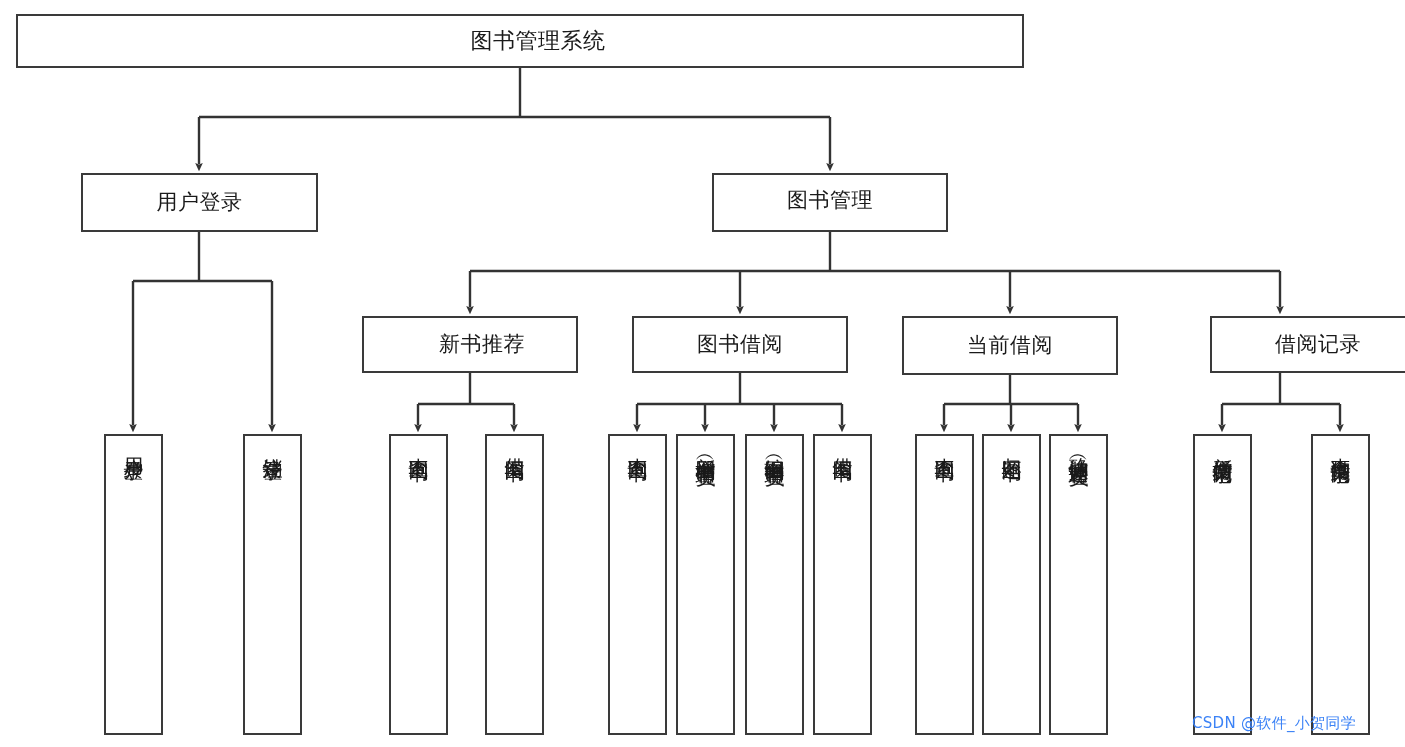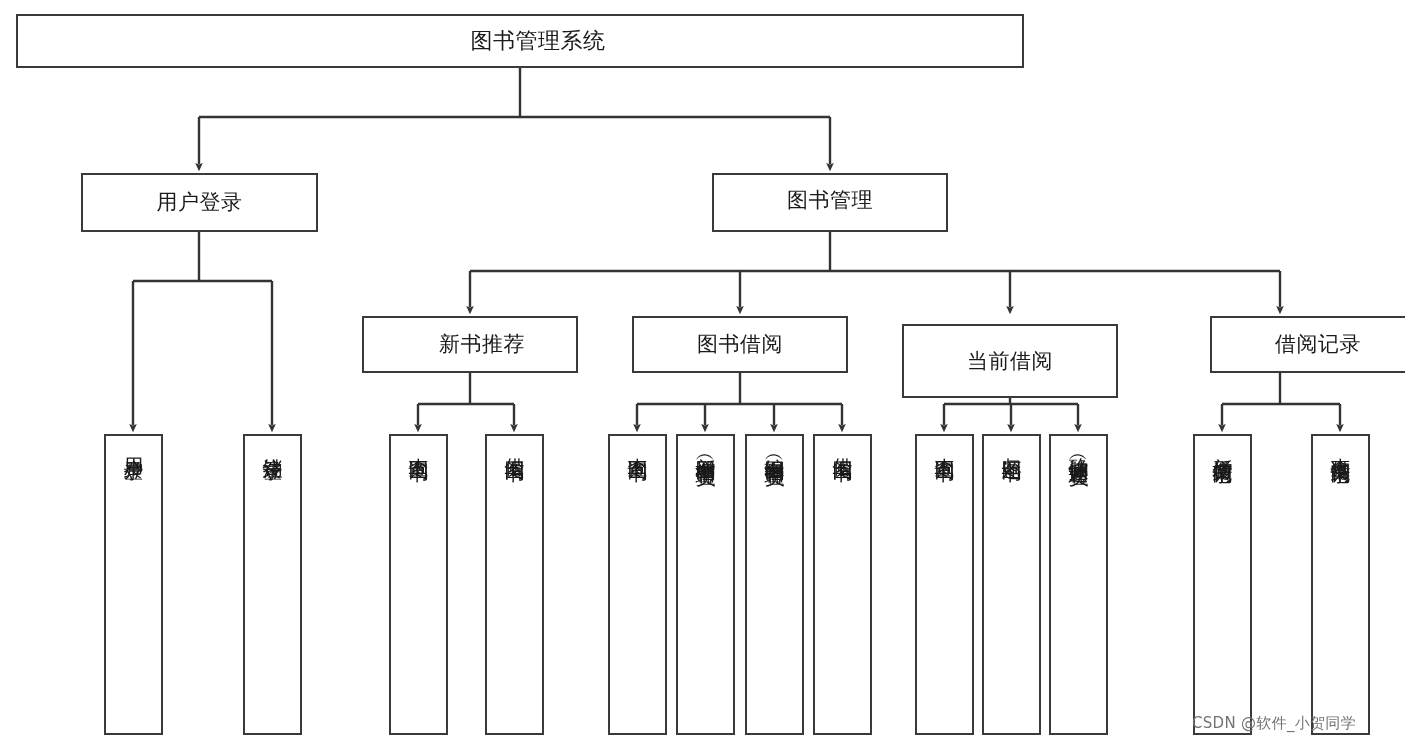--- a/index.html
+++ b/index.html
@@ -69,21 +69,21 @@
     line-height: 1.06;
     letter-spacing: 1.5px;
     white-space: nowrap;
   }
 
   .watermark {
     position: absolute;
     left: 1192px;
     top: 714px;
     font-size: 15px;
-    color: #737373;
+    color: #3b82f6;
     white-space: nowrap;
     letter-spacing: 0.3px;
     font-family: "DejaVu Sans", "Liberation Sans", sans-serif;
   }
 </style>
 </head>
 <body>
 
 <div id="diagram-root">
 
@@ -147,21 +147,21 @@
   <div class="node horiz" style="left:712px; top:173px; width:236px; height:59px;font-family:Liberation Mono, monospace;">
     <span class="label">图书管理</span>
   </div>
 
   <div class="node horiz" style="left:362px; top:316px; width:216px; height:57px;padding-left:24px;">
     <span class="label">新书推荐</span>
   </div>
   <div class="node horiz" style="left:632px; top:316px; width:216px; height:57px;">
     <span class="label">图书借阅</span>
   </div>
-  <div class="node horiz" style="left:902px; top:324px; width:216px; height:74px;">
+  <div class="node horiz" style="left:902px; top:316px; width:216px; height:59px;">
     <span class="label">当前借阅</span>
   </div>
   <div class="node horiz" style="left:1210px; top:316px; width:216px; height:57px;">
     <span class="label">借阅记录</span>
   </div>
 
   <div class="node vert" style="left:104px; top:434px; width:59px; height:301px;">
     <span class="label">用户登录</span>
   </div>
   <div class="node vert" style="left:243px; top:434px; width:59px; height:301px;">

